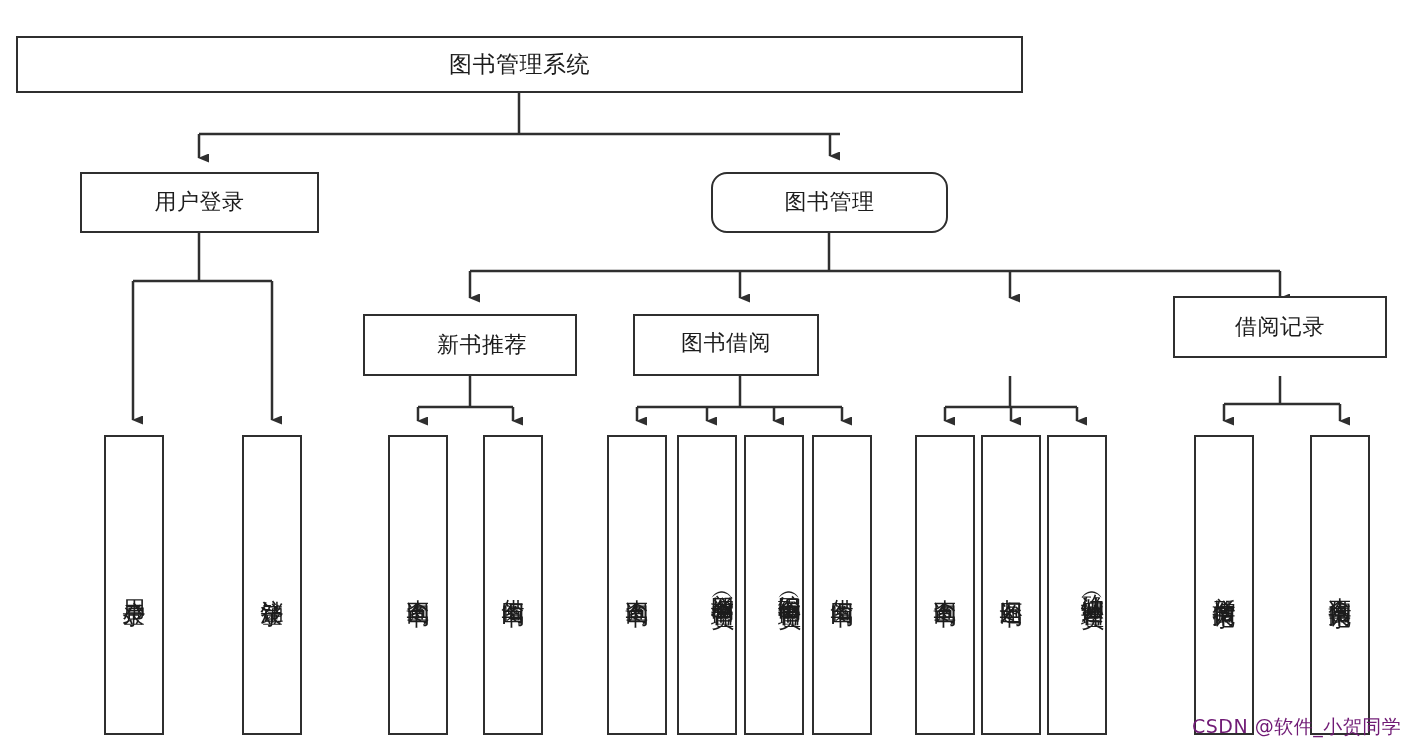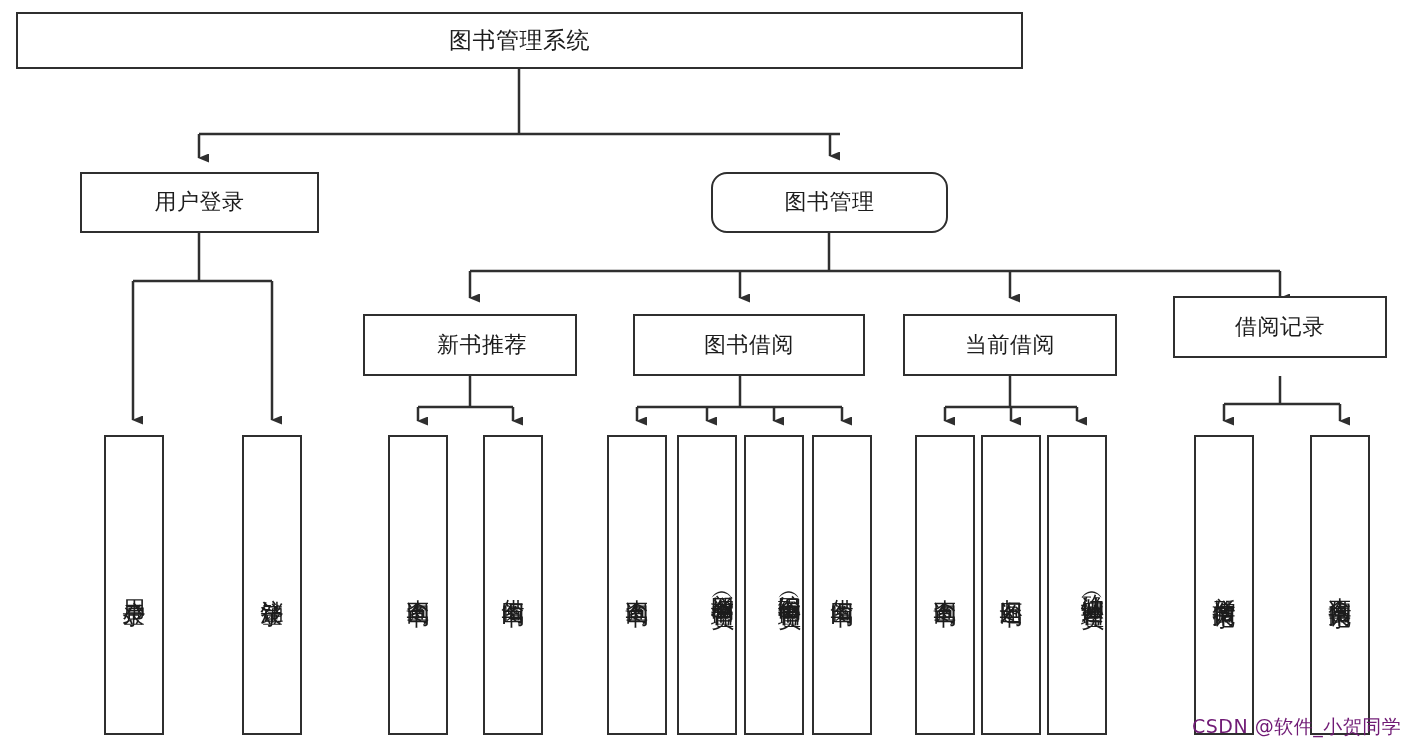--- a/index.html
+++ b/index.html
@@ -35,20 +35,21 @@
     justify-content: center;
     color: #1c1c1c;
   }
   .node-h {
     font-size: 22px;
     line-height: 1.1;
     letter-spacing: 0.5px;
   }
   .node-root {
     font-size: 23px;
+    margin-top: 24px;
   }
   .node-v {
     writing-mode: vertical-rl;
     text-orientation: upright;
     font-size: 23px;
     line-height: 1.08;
     letter-spacing: 2px;
     padding: 4px 0;
   }
   .node-v.top-align {
@@ -125,23 +126,22 @@
   </svg>
 
   <div class="node node-h node-root" style="left:16px; top:12px; width:1007px; height:57px;">图书管理系统</div>
 
   <div class="node node-h" style="left:80px; top:172px; width:239px; height:61px;">用户登录</div>
 
   <div class="node node-h" style="left:711px; top:172px; width:237px; height:61px;border-radius:16px;">图书管理</div>
 
   <div class="node node-h" style="left:363px; top:314px; width:214px; height:62px;padding-left:24px;">新书推荐</div>
 
-  <div class="node node-h" style="left:633px; top:314px; width:232px; height:62px;">图书借阅</div>
+  <div class="node node-h" style="left:633px; top:314px; width:186px; height:62px;font-family:Liberation Mono, monospace;">图书借阅</div>
 
-  <div class="node node-h" style="left:903px; top:314px; width:214px; height:62px;">当前借阅</div>
 
   <div class="node node-h" style="left:1173px; top:296px; width:214px; height:62px;">借阅记录</div>
 
   <div class="node node-v" style="left:104px; top:435px; width:60px; height:300px;">
     <span class="vtext">用户登录</span>
   </div>
 
   <div class="node node-v" style="left:242px; top:435px; width:60px; height:300px;">
     <span class="vtext">注销登录</span>
   </div>

